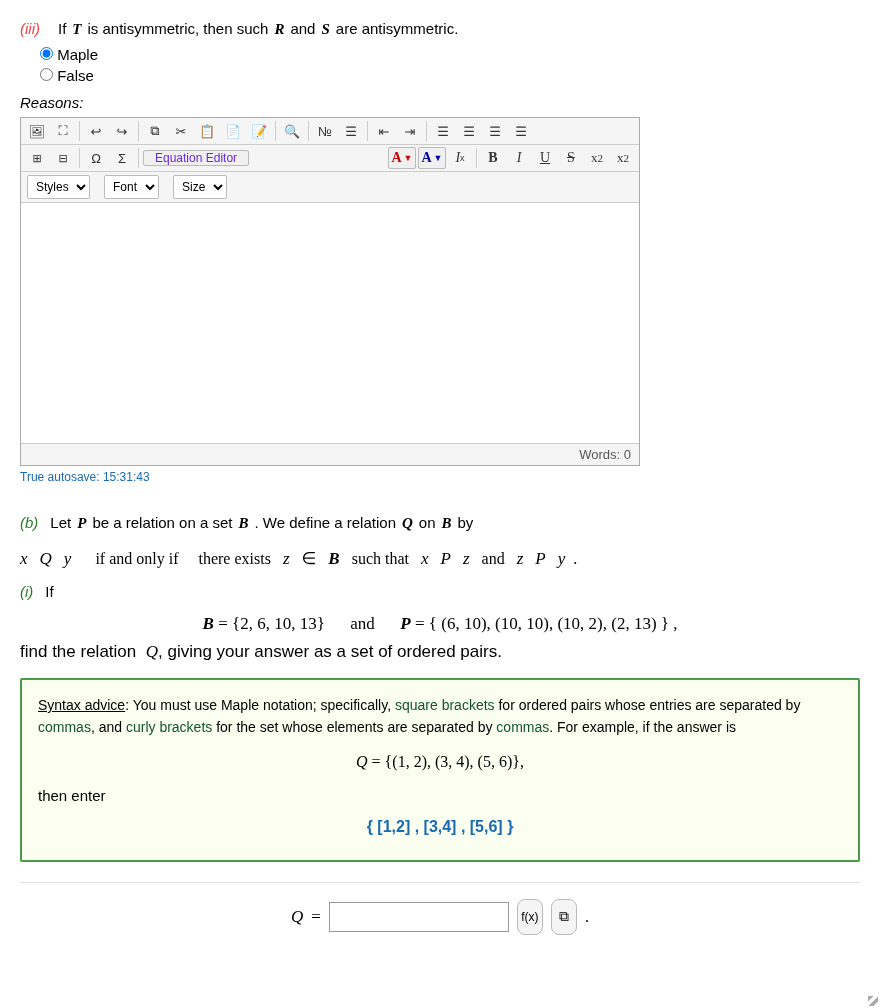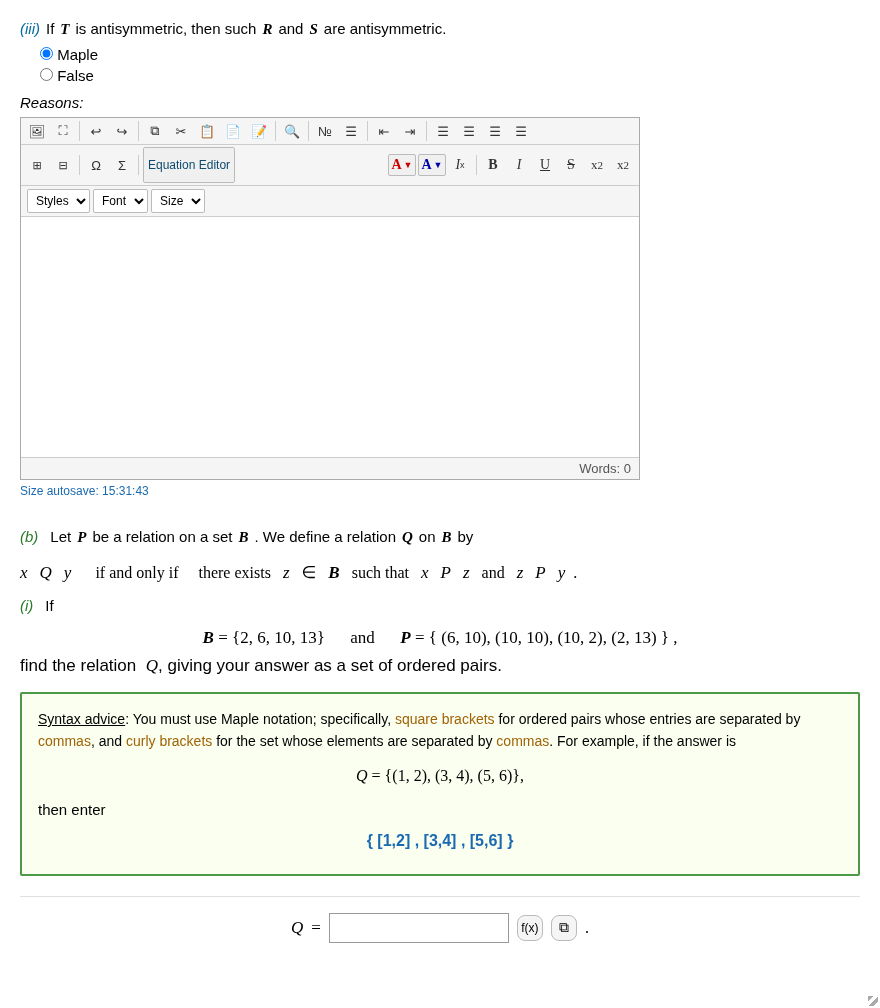--- a/index.html
+++ b/index.html
@@ -9,23 +9,23 @@
       background: #fff;
       color: #000;
       width: 880px;
       min-height: 1008px;
       padding: 20px 20px 20px 20px;
     }
     .question-part {
       margin-bottom: 18px;
     }
     .part-label-blue {
-      color: #0369a1;
+      color: #ef4444;
       font-style: italic;
-      margin-right: 0;
+      margin-right: 12px;
       text-align: center;
     }
     .part-label-green {
       color: #2a7a2a;
       font-style: italic;
       margin-right: 6px;
     }
     .bold-italic { font-weight: bold; font-style: italic; font-family: serif; }
     .radio-group { margin: 8px 0 8px 20px; }
     .radio-group label { display: block; margin: 4px 0; cursor: pointer; }
@@ -62,28 +62,28 @@
     .toolbar-separator {
       width: 1px;
       height: 20px;
       background: #ccc;
       margin: 0 2px;
     }
     .toolbar-special-btn {
       display: inline-flex;
       align-items: center;
       justify-content: center;
-      height: 36px;
-      padding: 0 4px;
+      height: 16px;
+      padding: 0 11px;
       border: 1px solid #bbb;
       background: #f0f0f0;
       cursor: pointer;
       font-size: 12px;
       border-radius: 2px;
-      color: #0c4a6e;
+      color: #6d28d9;
     }
     .color-btn-a {
       display: inline-flex;
       align-items: center;
       justify-content: center;
       height: 22px;
       padding: 0 4px;
       border: 1px solid #bbb;
       background: #f0f0f0;
       cursor: pointer;
@@ -104,21 +104,21 @@
       font-size: 12px;
       border-radius: 2px;
       gap: 4px;
     }
     .styles-row {
       display: flex;
       align-items: center;
       border-bottom: 1px solid #ccc;
       padding: 3px 6px;
       background: #f5f5f5;
-      gap: 3px;
+      gap: 14px;
     }
     .editor-content {
       min-height: 240px;
       background: #fff;
       padding: 8px;
       position: relative;
     }
     .editor-footer {
       border-top: 1px solid #ccc;
       padding: 3px 8px;
@@ -149,21 +149,21 @@
       padding: 14px 16px;
       margin: 16px 0;
       border-radius: 2px;
       font-size: 14px;
       line-height: 1.6;
     }
     .syntax-box .label-bold {
       font-weight: normal;
       text-decoration: underline;
     }
-    .link-blue { color: #a16207; text-decoration: none; }
+    .link-blue { color: #14532d; text-decoration: none; }
     .answer-example {
       text-align: center;
       font-size: 16px;
       font-family: serif;
       margin: 10px 0;
     }
     .maple-notation {
       color: #1a6ab1;
       font-size: 16px;
       font-weight: bold;
@@ -189,21 +189,21 @@
       height: 30px;
       border: 1px solid #999;
       padding: 2px 6px;
       font-size: 15px;
     }
     .icon-btn {
       display: inline-flex;
       align-items: center;
       justify-content: center;
       width: 26px;
-      height: 26px;
+      height: 36px;
       border: 1px solid #bbb;
       background: #f5f5f5;
       cursor: pointer;
       border-radius: 8px;
       font-size: 14px;
     }
 
     .resize-handle {
       width: 10px;
       height: 10px;
@@ -312,21 +312,21 @@
 
     <div class="editor-content" contenteditable="true" style="">
     </div>
 
     <div class="editor-footer">
       <span>Words: 0</span>
       <div class="resize-handle"></div>
     </div>
   </div>
 
-  <div class="autosave-text">Size autosave: 15:31:43</div>
+  <div class="autosave-text">True autosave: 15:31:43</div>
 </div>
 
 <div class="question-part" style="margin-top: 30px;">
   <div style="display:flex; align-items:baseline; gap:6px; flex-wrap:wrap;">
     <span class="part-label-green">(b)</span>
     <span>Let</span>
     <span class="bold-italic">P</span>
     <span>be a relation on a set</span>
     <span class="bold-italic">B</span>
     <span>. We define a relation</span>

